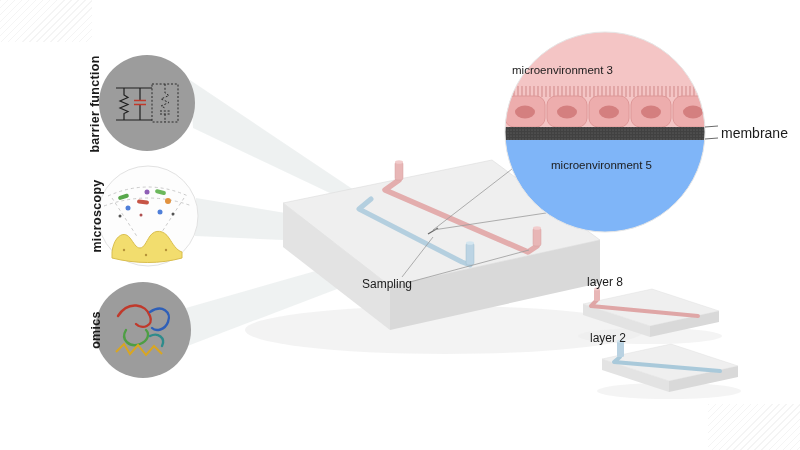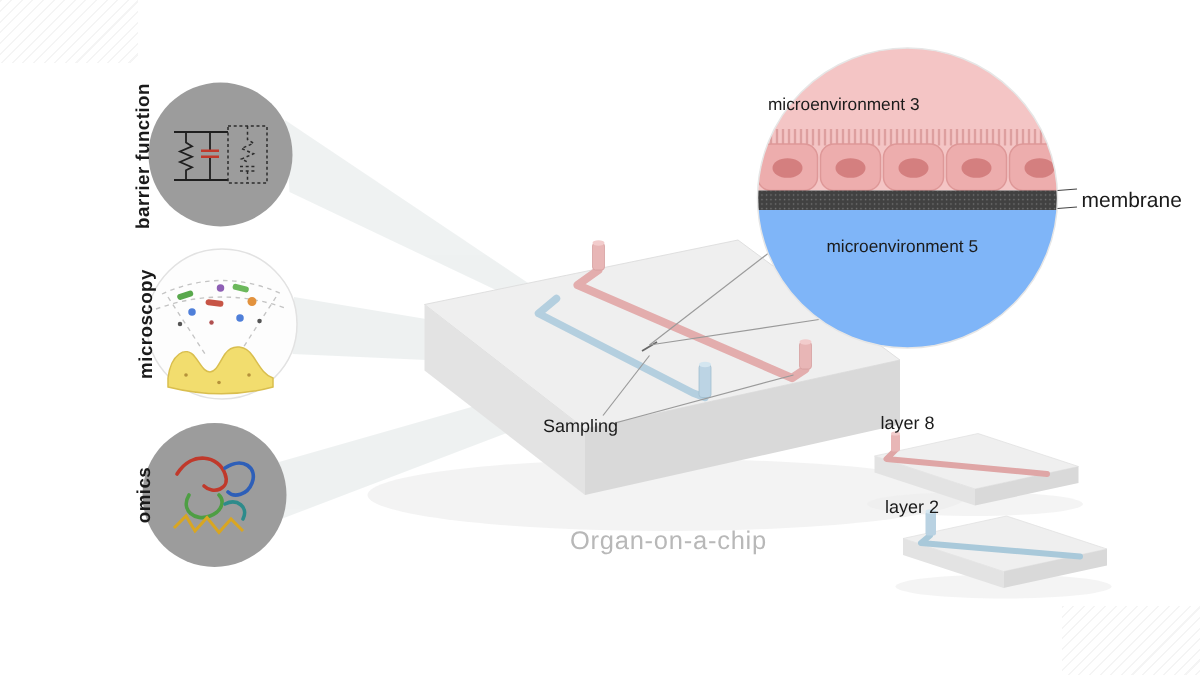--- a/index.html
+++ b/index.html
@@ -179,14 +179,13 @@
 
   <div class="lbl" style="left:362px;top:277px;">Sampling</div>
 
   <div class="lbl small" style="left:512px;top:64px;">microenvironment 3</div>
   <div class="lbl small" style="left:551px;top:159px;">microenvironment 5</div>
   <div class="lbl tiny" style="left:721px;top:125px;">membrane</div>
 
   <div class="lbl" style="left:587px;top:275px;">layer 8</div>
   <div class="lbl" style="left:562px;top:331px;margin-left:28px;">layer 2</div>
 
-  <div class="watermark" style="left:380px;top:351px;">Organ-on-a-chip</div>
 </div>
 
 </body></html>

